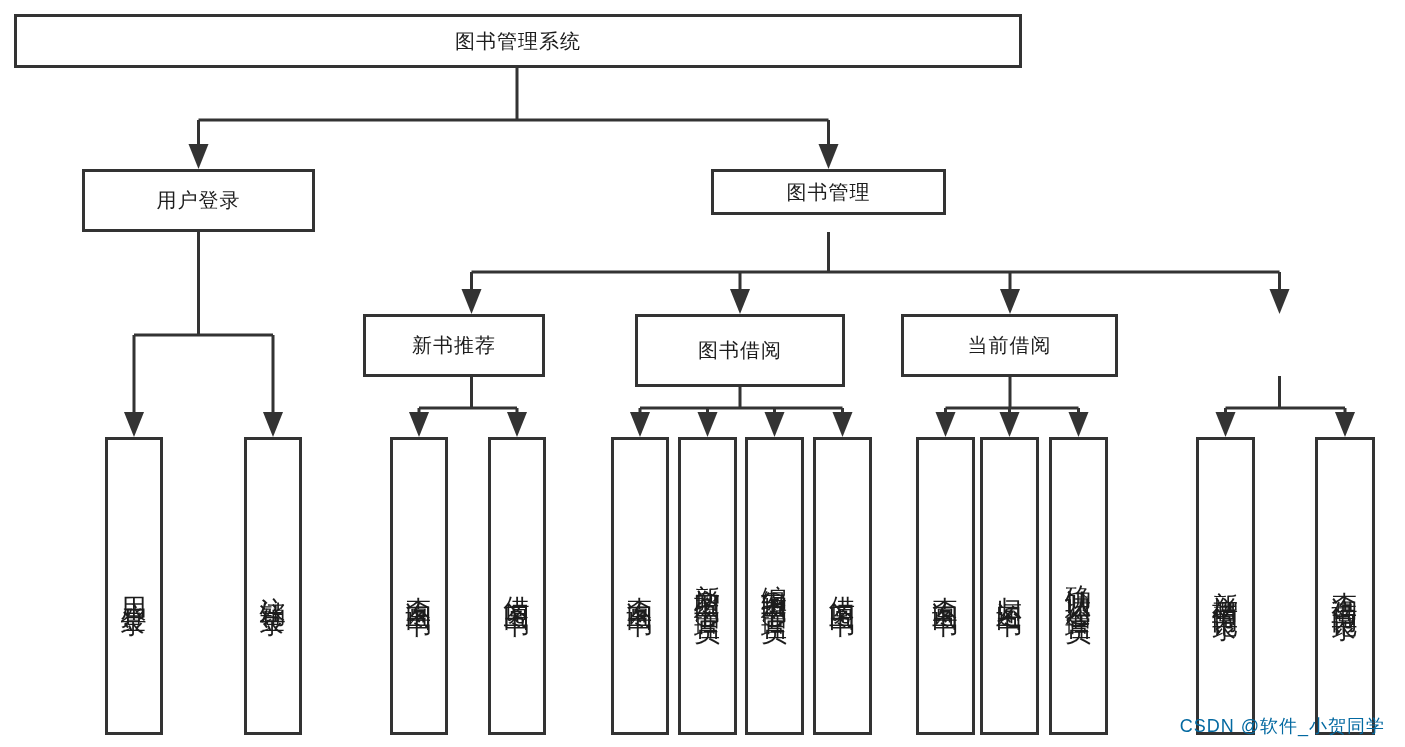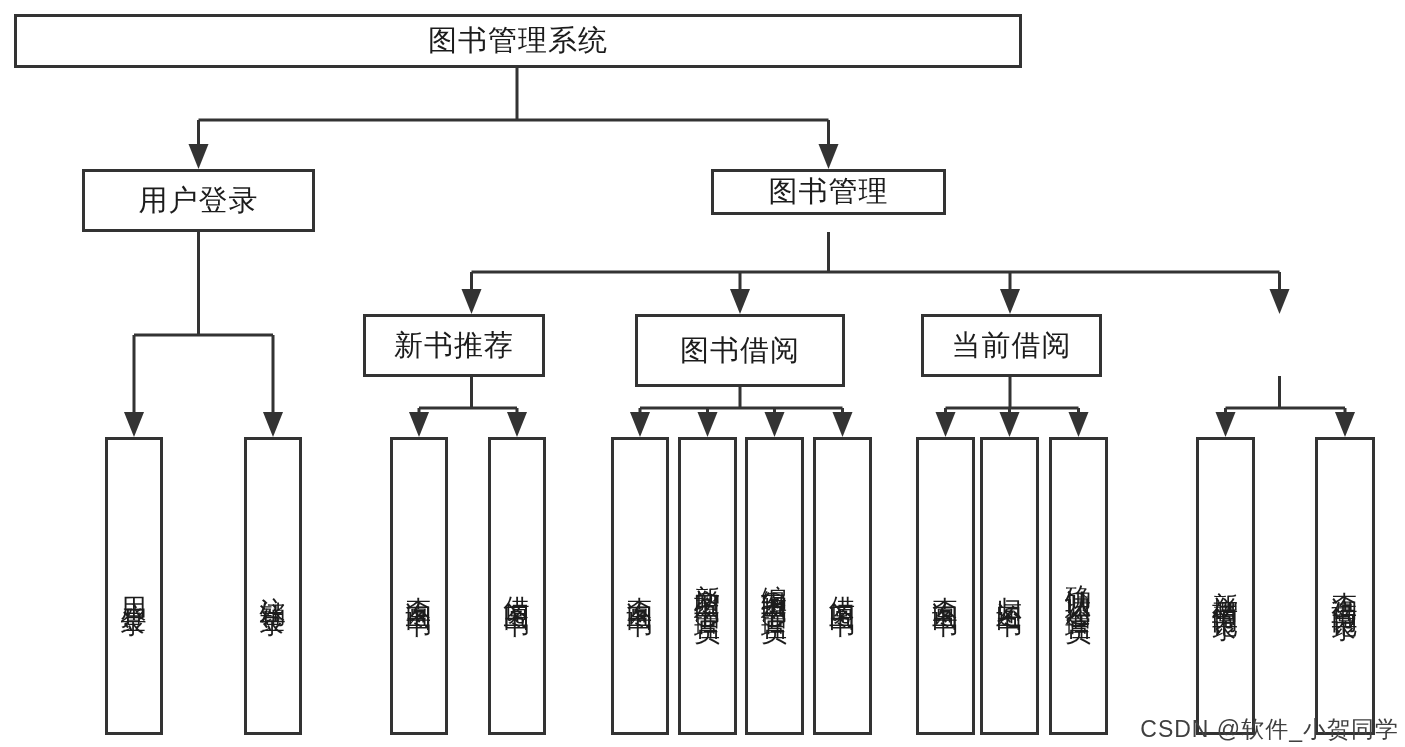--- a/index.html
+++ b/index.html
@@ -15,36 +15,36 @@
   .node {
     position: absolute;
     box-sizing: border-box;
     border: 3px solid #333333;
     background: #ffffff;
     display: flex;
     align-items: center;
     justify-content: center;
     color: #1c1c1c;
   }
-  .hnode { font-size: 29px; letter-spacing: 1px; }
+  .hnode { font-size: 20px; letter-spacing: 1px; }
   .vnode { font-size: 26px; }
   .vnode .vlabel {
     writing-mode: vertical-rl;
     text-orientation: mixed;
     letter-spacing: 5px;
     white-space: nowrap;
     line-height: 1;
   }
   .watermark {
     position: absolute;
-    right: 6px;
+    right: 20px;
     top: 714px;
-    font-size: 23px;
+    font-size: 18px;
     letter-spacing: 1px;
-    color: #404040;
+    color: #0369a1;
     z-index: 5;
     white-space: nowrap;
   }
 </style>
 </head>
 <body>
 
 <div class="canvas">
 
   <svg class="wires" viewBox="0 0 1405 747" aria-hidden="true">
@@ -97,21 +97,21 @@
   <div class="node hnode" style="left:711px; top:169px; width:235px; height:46px;">
     <span>图书管理</span>
   </div>
 
   <div class="node hnode" style="left:363px; top:314px; width:182px; height:63px;">
     <span>新书推荐</span>
   </div>
   <div class="node hnode" style="left:635px; top:314px; width:210px; height:73px;">
     <span>图书借阅</span>
   </div>
-  <div class="node hnode" style="left:901px; top:314px; width:181px; height:63px;margin-left:20px;">
+  <div class="node hnode" style="left:901px; top:314px; width:217px; height:63px;">
     <span>当前借阅</span>
   </div>
 
   <div class="node vnode" style="left:105px; top:437px; width:58px; height:298px;">
     <span class="vlabel">用户登录</span>
   </div>
   <div class="node vnode" style="left:244px; top:437px; width:58px; height:298px;">
     <span class="vlabel">注销登录</span>
   </div>
 

